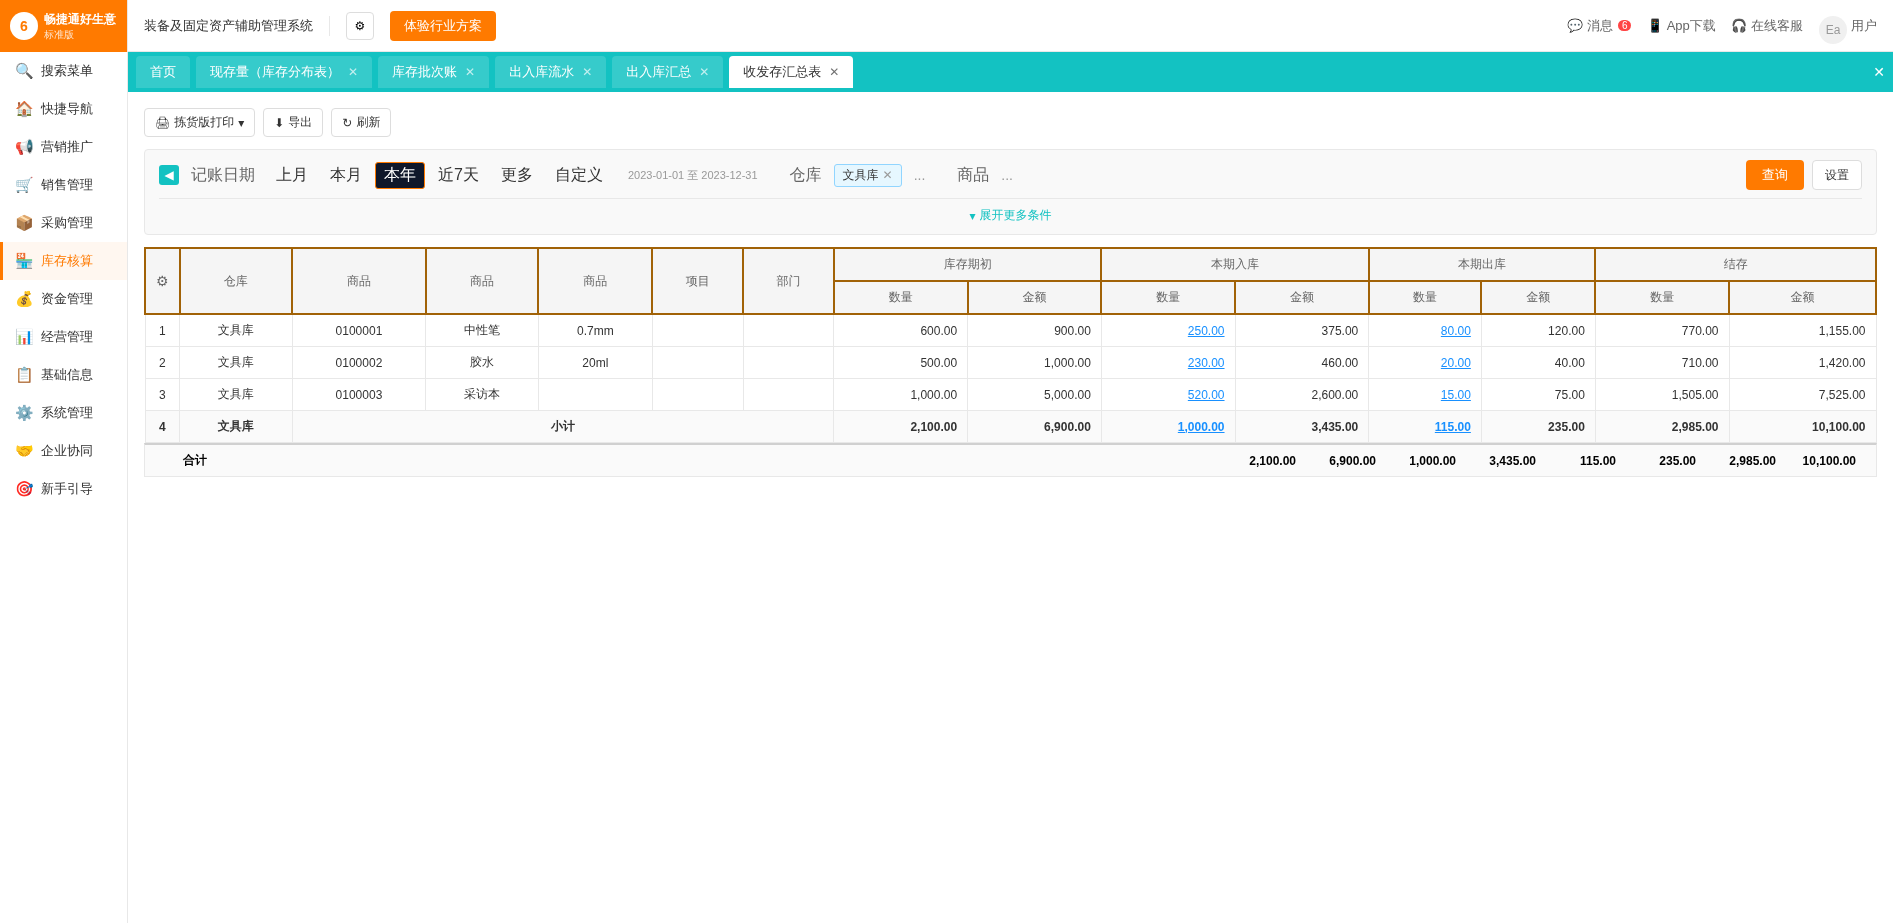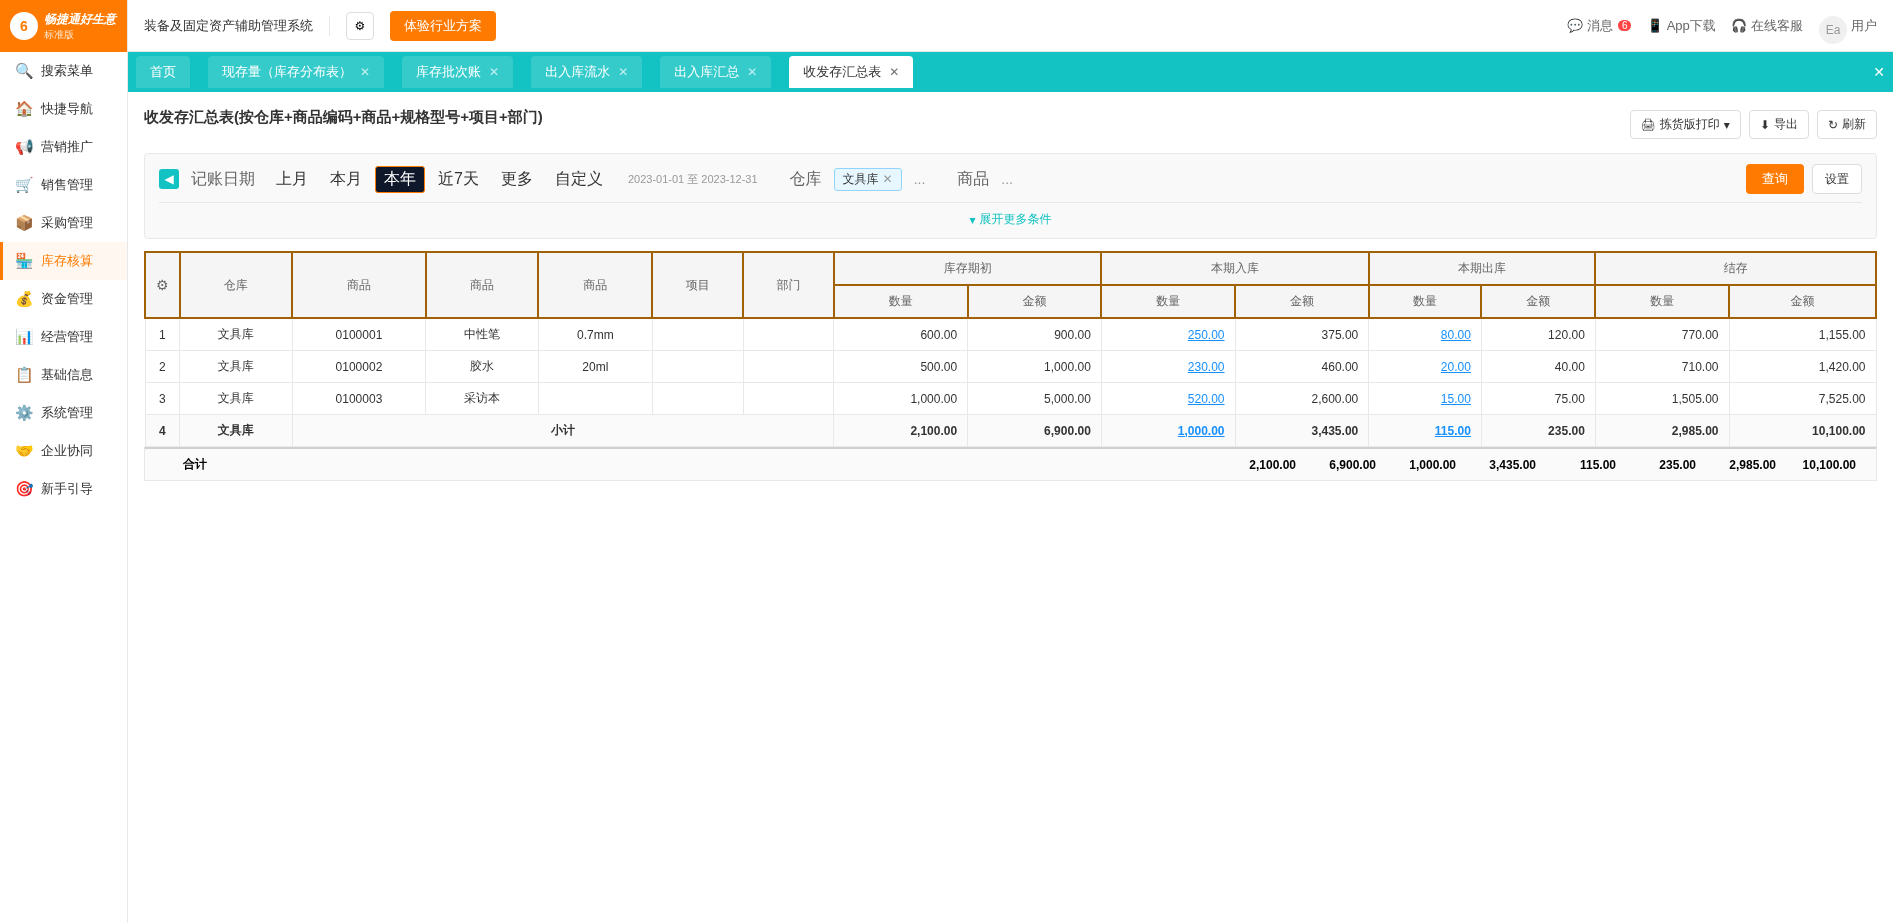--- a/index.html
+++ b/index.html
@@ -19,21 +19,21 @@
 
     
     .topbar { background: #fff; border-bottom: 1px solid #e8e8e8; display: flex; align-items: center; padding: 0 16px; height: 52px; gap: 16px; }
     .topbar-settings { width: 28px; height: 28px; border: 1px solid #ddd; border-radius: 4px; display: flex; align-items: center; justify-content: center; cursor: pointer; }
     .topbar-btn { background: #ff7a00; color: #fff; border: none; border-radius: 4px; padding: 6px 14px; cursor: pointer; font-size: 13px; }
     .topbar-right { display: flex; align-items: center; gap: 16px; color: #666; font-size: 13px; }
     .topbar-badge { background: #ff4444; color: #fff; border-radius: 10px; font-size: 10px; padding: 0 4px; margin-left: 2px; }
 
     
     .tabs { background: #13c2c2; display: flex; align-items: center; padding: 0 8px; height: 40px; overflow-x: auto; }
-    .tab { display: flex; align-items: center; gap: 6px; padding: 0 14px; height: 32px; background: rgba(255,255,255,0.15); color: #fff; cursor: pointer; font-size: 13px; border-radius: 4px 4px 0 0; margin-right: 18px; white-space: nowrap; }
+    .tab { display: flex; align-items: center; gap: 6px; padding: 0 14px; height: 32px; background: rgba(255,255,255,0.15); color: #fff; cursor: pointer; font-size: 13px; border-radius: 4px 4px 0 0; margin-right: 6px; white-space: nowrap; }
     .tab.active { background: #fff; color: #333; border-radius: 4px 4px 0 0; }
     .tab-close { font-size: 12px; opacity: 0.7; margin-left: 2px; }
     .tabs-close-all { margin-left: auto; color: #fff; cursor: pointer; font-size: 16px; }
 
     
     .page-content { flex: 1; background: #fff; overflow: auto; padding: 16px; }
 
     
     .page-title { font-size: 15px; font-weight: bold; color: #333; margin-bottom: 14px; }
 
@@ -74,21 +74,21 @@
   </style>
 </head>
 <body>
 
 <div class="sidebar">
   <div class="sidebar-logo">
     <div class="sidebar-logo-icon">
       <span>6</span>
     </div>
     <div>
-      <div style="font-size:12px;color:#fff;font-weight:bold;font-style:italic;">畅捷通好生意</div>
+      <div style="font-size:12px;color:#fff;font-weight:bold;">畅捷通好生意</div>
       <div style="font-size:10px;color:rgba(255,255,255,0.8);">标准版</div>
     </div>
   </div>
   <div class="sidebar-nav">
 
   <div class="sidebar-item">
         <span class="sidebar-item-icon">🔍</span>
         <span>搜索菜单</span>
       </div>
       <div class="sidebar-item">
@@ -191,21 +191,20 @@
       <div class="tab active">
         <span>收发存汇总表</span>
         <span class="tab-close">✕</span>
       </div>
       <div class="tabs-close-all" style="margin-left:auto;color:#fff;cursor:pointer;font-size:14px;">✕</div>
   </div>
 
   <div class="page-content">
 
     <div style="display:flex;align-items:center;justify-content:space-between;margin-bottom:12px;">
-      <h2 class="page-title">收发存汇总表(按仓库+商品编码+商品+规格型号+项目+部门)</h2>
       <div style="display:flex;gap:8px;">
         <button class="btn-print">
           <span>🖨</span>
           <span>拣货版打印</span>
           <span>▾</span>
         </button>
         <button class="btn-export">
           <span>⬇</span>
           <span>导出</span>
         </button>

